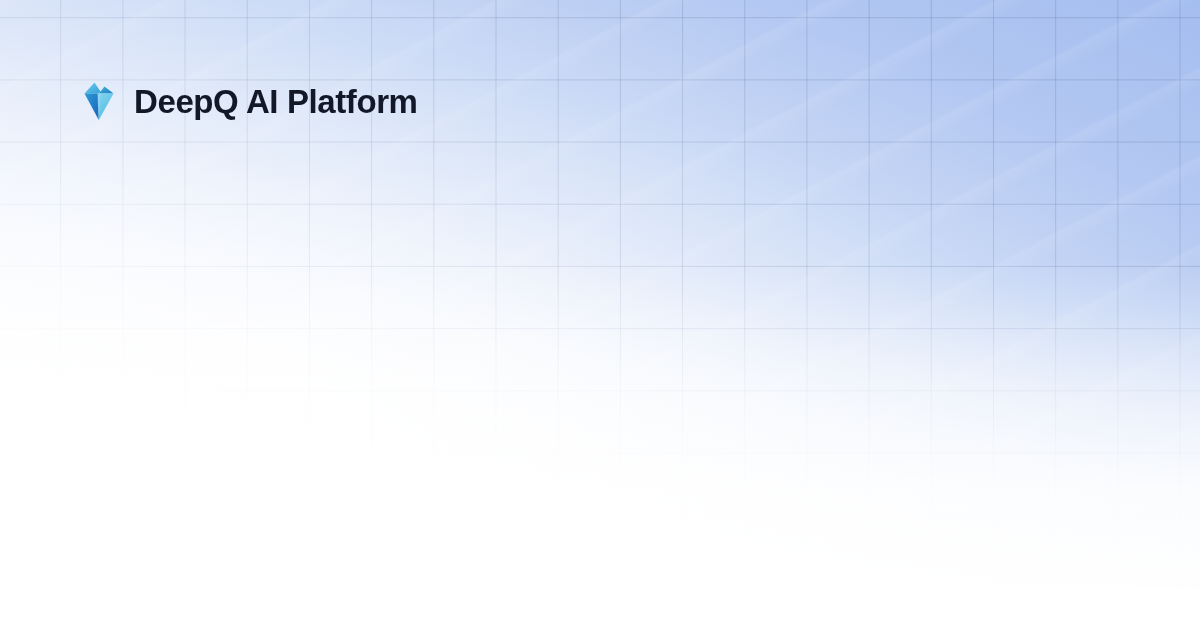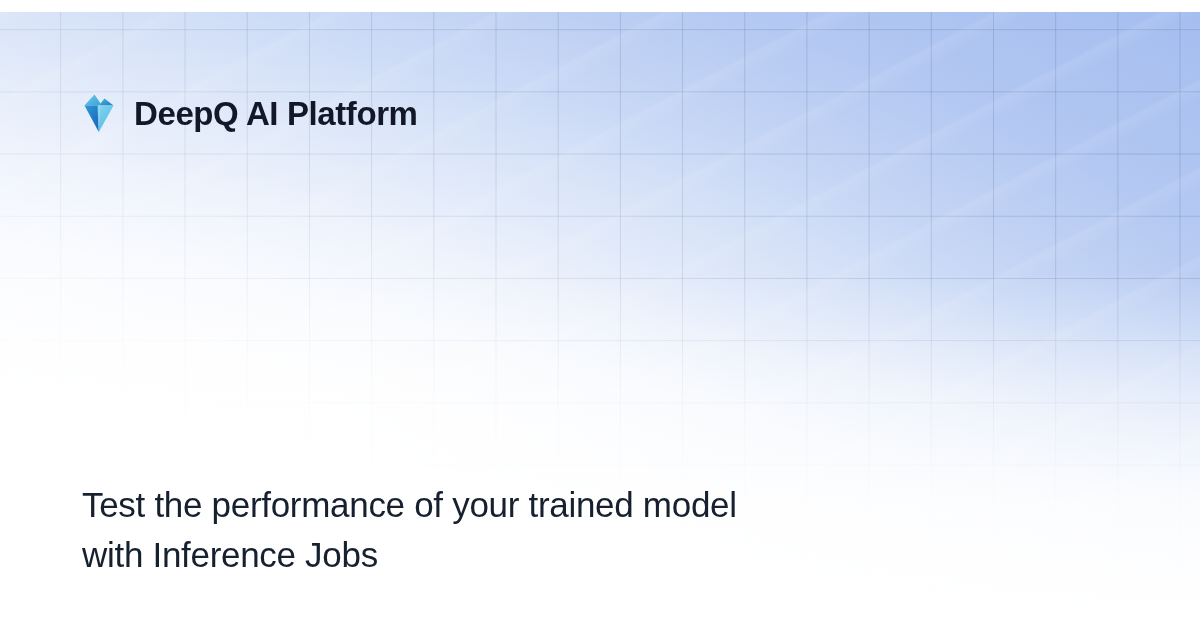--- a/index.html
+++ b/index.html
@@ -16,21 +16,20 @@
     background: #ffffff;
   }
 
   
   .og-card {
     position: relative;
     width: 1200px;
     height: 590px;
     overflow: hidden;
     background: #e5e5e5;
-    margin-top: 12px;
   }
 
   
   
   .bg-gradient {
     position: absolute;
     inset: 0;
     background:
       linear-gradient(205deg,
         #a5bef0 0%,
@@ -218,19 +217,15 @@
         <path d="M2.5 13.5 L16.5 13.5 L16.8 40.0 Z" fill="url(#gemLeft)"></path>
 
         <path d="M16.5 13.5 L31.5 13.5 L16.8 40.0 Z" fill="url(#gemRight)"></path>
 
         <path d="M15.2 13.5 L18.4 13.5 L16.8 40.0 Z" fill="#9ee0f4" opacity="0.55"></path>
       </svg>
       <span class="brand-name">DeepQ AI Platform</span>
     </div>
 
 
-    <p class="subtitle">
-      <span class="line">Test the performance of your trained model</span>
-      <span class="line">with Inference Jobs</span>
-    </p>
 
   </div>
 </div>
 
 </body></html>

